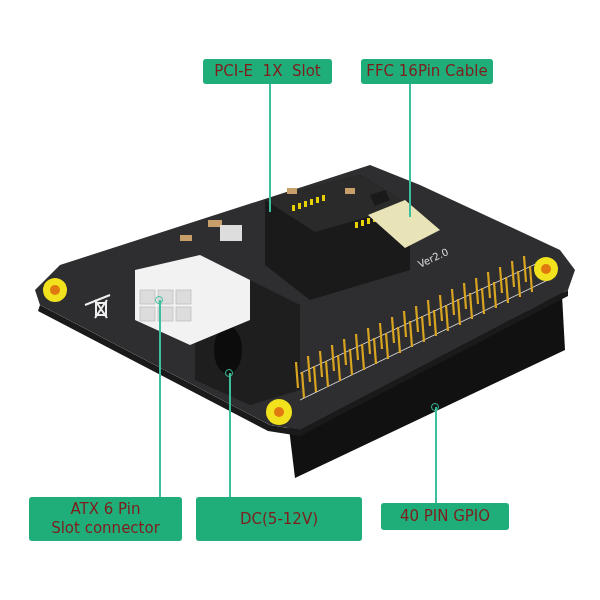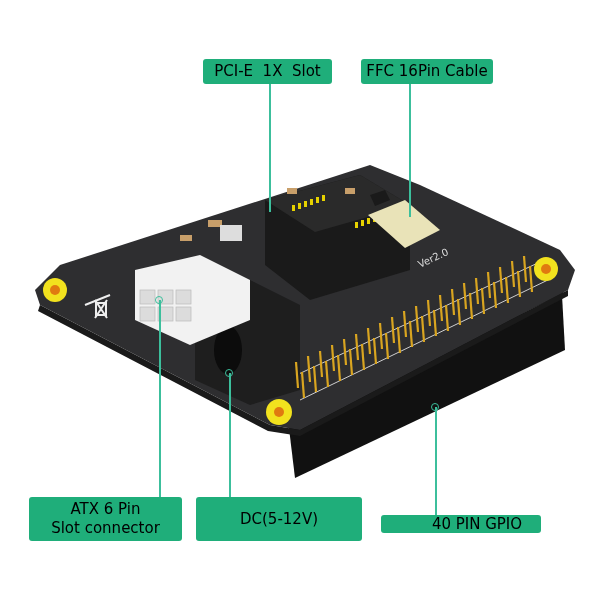--- a/index.html
+++ b/index.html
@@ -1,17 +1,17 @@
 <!DOCTYPE html>
 <html><head>
 <meta charset="utf-8">
 <style>
   html,body{margin:0;padding:0;background:#ffffff;}
   body{width:600px;height:600px;position:relative;overflow:hidden;font-family:"DejaVu Sans","Liberation Sans",sans-serif;}
-  .label{position:absolute;background:#1fae7a;color:#000000;border-radius:3px;text-align:center;font-size:15px;line-height:19px;display:flex;align-items:center;justify-content:center;flex-direction:column;}
+  .label{position:absolute;background:#1fae7a;color:#7f1d1d;border-radius:3px;text-align:center;font-size:15px;line-height:19px;display:flex;align-items:center;justify-content:center;flex-direction:column;}
   .lead{position:absolute;background:#3cbf9c;width:1.5px;}
   .dot{position:absolute;width:8px;height:8px;border:1.5px solid #3cbf9c;border-radius:50%;box-sizing:border-box;}
   svg{position:absolute;left:0;top:0;}
 </style>
 </head>
 <body>
 
 <svg width="600" height="600" viewBox="0 0 600 600">
 
   <polygon points="288,420 295,478 565,350 562,295" fill="#111"></polygon>
@@ -139,15 +139,15 @@
   <span>FFC 16Pin Cable</span>
 </div>
 
 <div class="label" style="left:29px;top:497px;width:153px;height:44px;">
   <span>ATX 6 Pin</span>
   <span>Slot connector</span>
 </div>
 <div class="label" style="left:196px;top:497px;width:166px;height:44px;">
   <span>DC(5-12V)</span>
 </div>
-<div class="label" style="left:381px;top:515px;width:128px;height:18px;padding-left:32px;">
+<div class="label" style="left:381px;top:503px;width:128px;height:27px;">
   <span>40 PIN GPIO</span>
 </div>
 
 </body></html>

